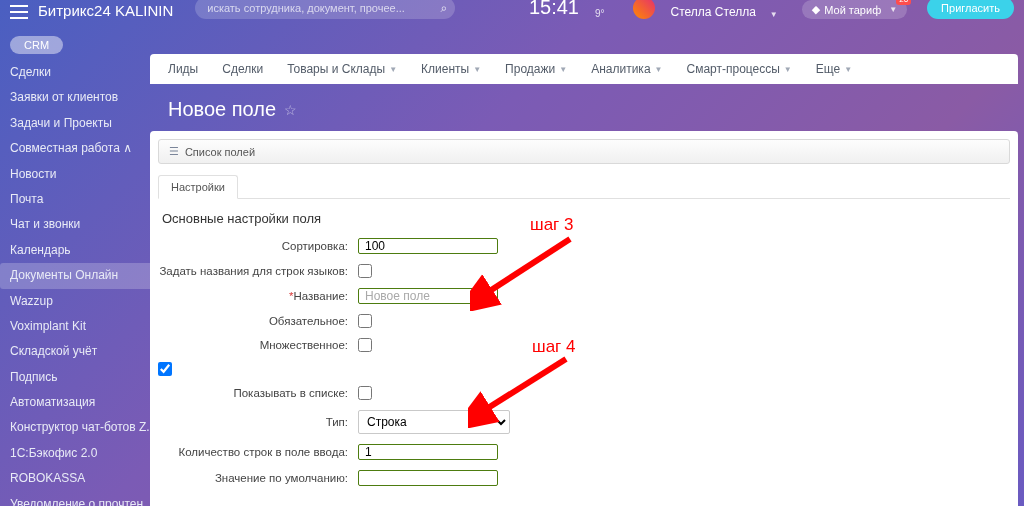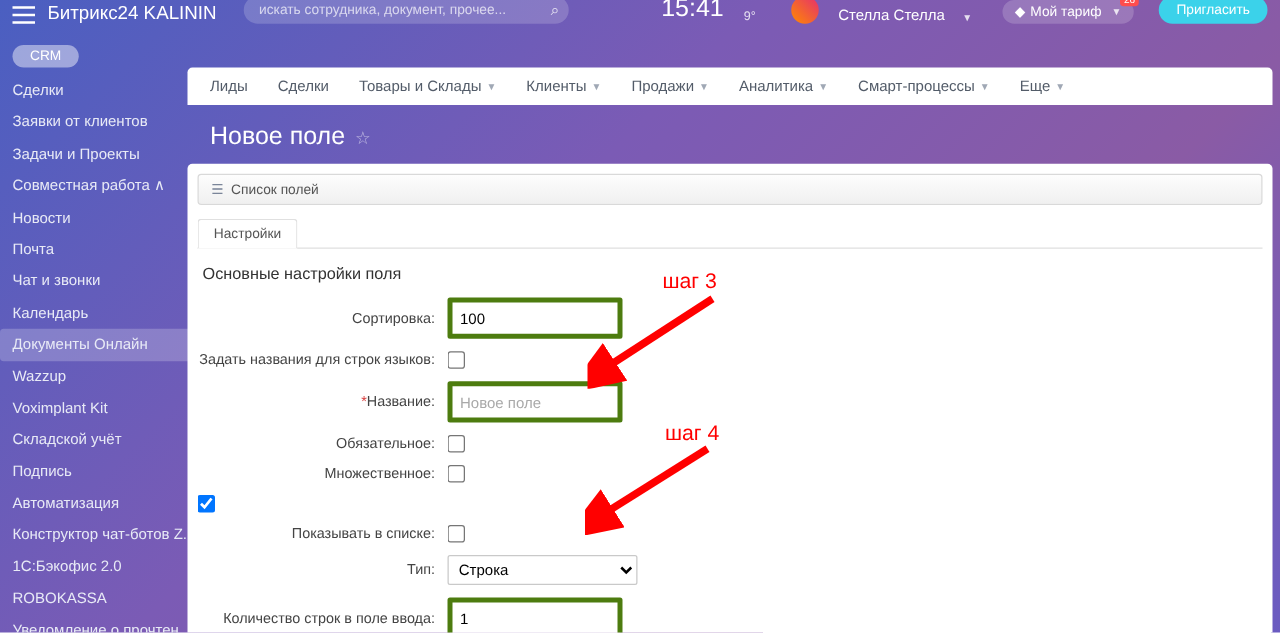--- a/index.html
+++ b/index.html
@@ -46,21 +46,21 @@
 
 .subtabs { margin-top:10px; border-bottom:1px solid #e0e0e0; }
 .subtab { display:inline-block; border:1px solid #e0e0e0; border-bottom:1px solid #fff; background:#fff; padding:5px 12px; font-size:11px; color:#555; border-radius:3px 3px 0 0; position:relative; top:1px; cursor:pointer; }
 
 .section-title { font-size:13px; color:#333; margin:12px 0 12px 4px; }
 
 .form { font-size:12px; color:#333; }
 .row { display:flex; align-items:center; margin-bottom:10px; }
 .lbl { width:200px; text-align:right; padding-right:10px; color:#444; font-size:11.5px; }
 .req { color:#d83b3b; }
-.inp { width:140px; height:33px; border:4px solid #4d7c0f; border-radius:2px; padding:0 6px; font-size:12px; outline:none; }
+.inp { width:140px; height:16px; border:1px solid #4d7c0f; border-radius:2px; padding:0 6px; font-size:12px; outline:none; }
 .inp::placeholder { color:#a9a9a9; }
 .sel { width:152px; height:24px; border:1px solid #c9c9c9; border-radius:2px; padding:0 4px; font-size:12px; background:#fff; outline:none; }
 .chk { width:14px; height:14px; }
 
 
 .anno { position:absolute; color:#ff0000; font-size:17px; font-weight:400; pointer-events:none; font-family:Arial; }
 .arrow { position:absolute; pointer-events:none; }
 </style>
 </head>
 <body>

